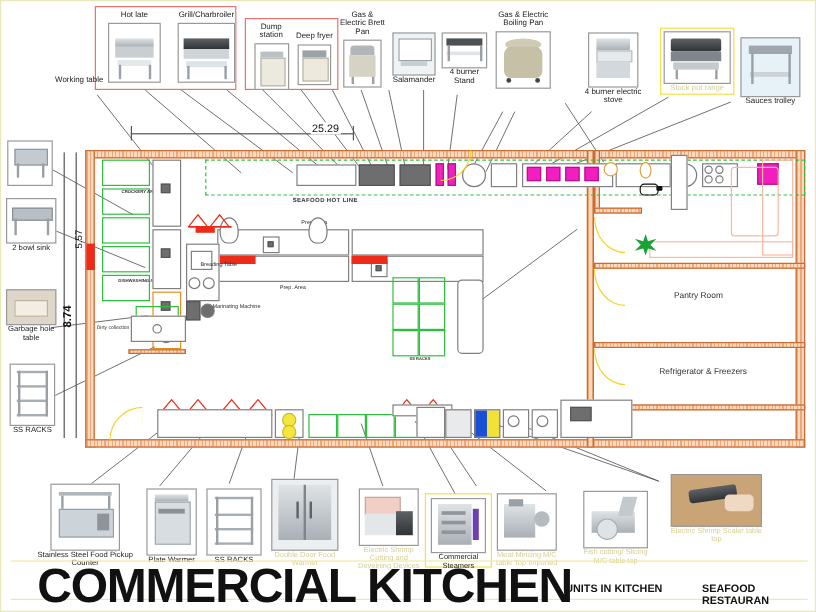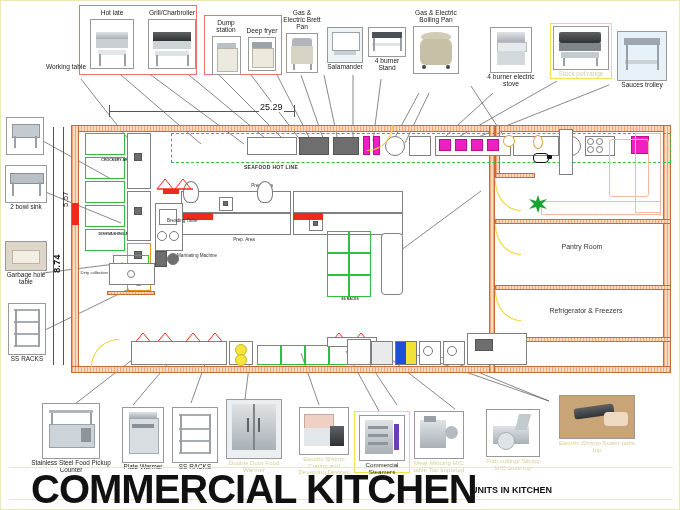--- a/index.html
+++ b/index.html
@@ -508,14 +508,15 @@
       <i class="pg dark" style="left:14px;top:10px;width:40px;height:11px;border-radius:3px;transform:rotate(-8deg);"></i>
       <i class="pg" style="left:44px;top:16px;width:24px;height:14px;background:#efd9c2;border-radius:4px;"></i>
     </span>
     <span class="cap faint">Electric Shrimp Scaler table top</span>
   </div>
 
   <div class="hr-y" style="left:8px;top:466px;width:664px;"></div>
   <div class="hr-y" style="left:8px;top:498px;width:664px;"></div>
   <div id="title" style="font-size:40px;">COMMERCIAL KITCHEN</div>
   <div id="units" style="font-size:9px;">UNITS IN KITCHEN</div>
+  <div id="rest" style="font-size:9px;">SEAFOOD RESTAURAN</div>
 
 </div>
 
 </body></html>

